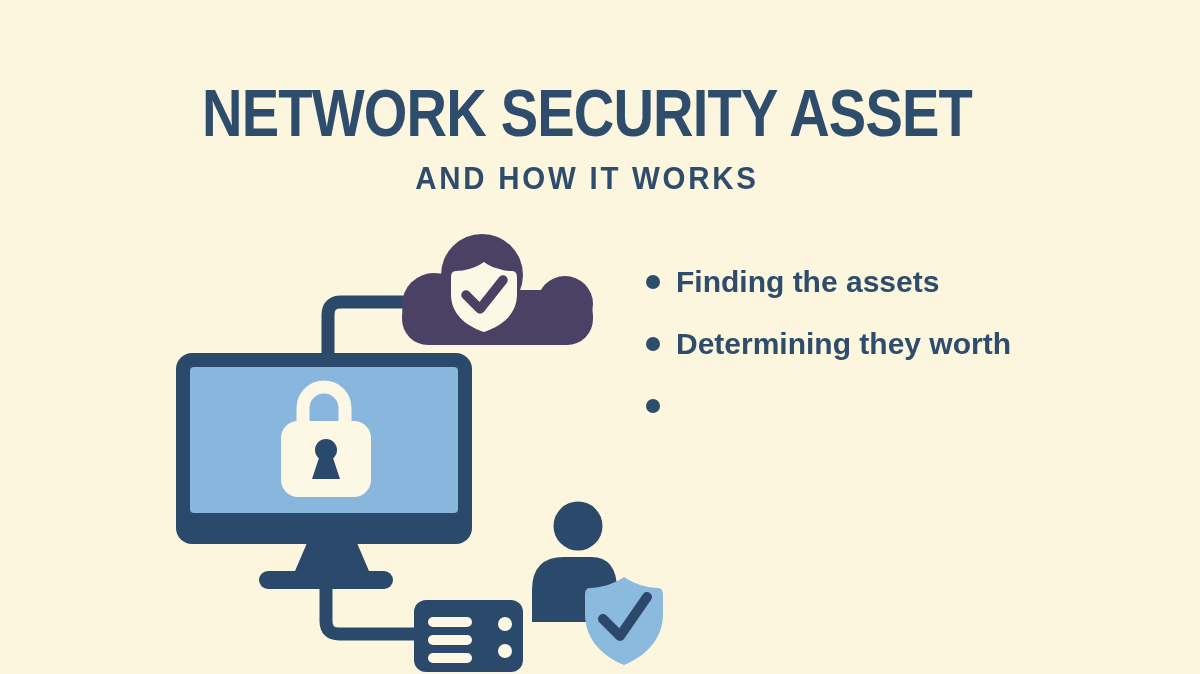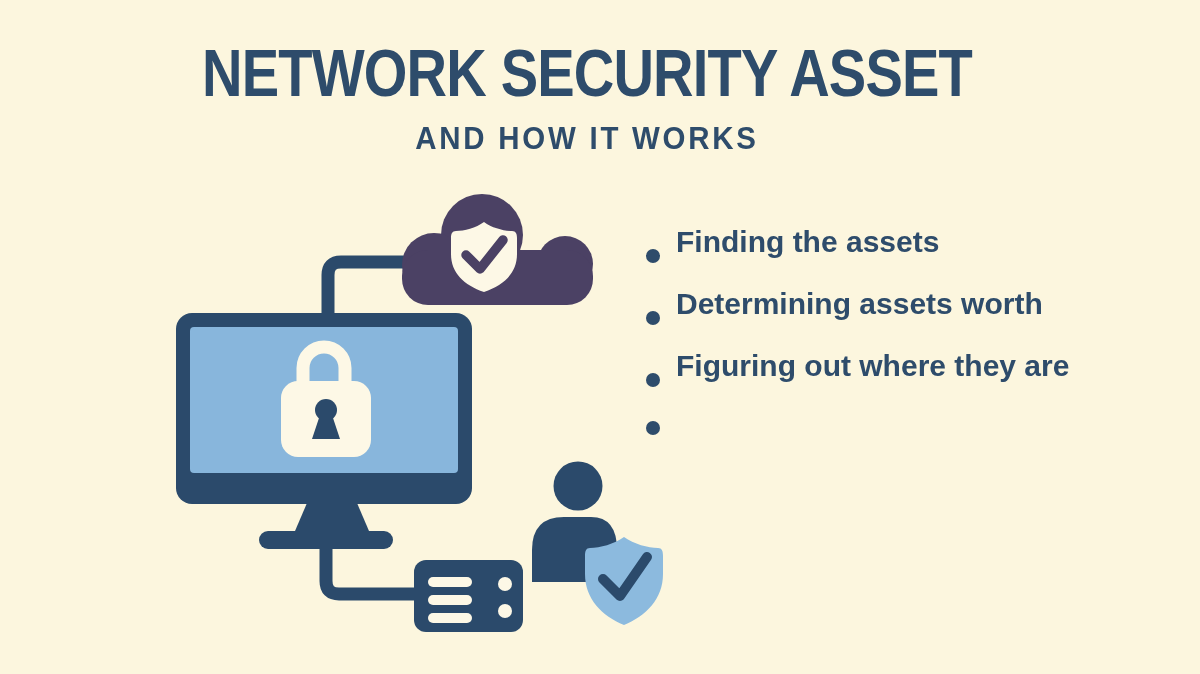--- a/index.html
+++ b/index.html
@@ -11,21 +11,21 @@
     --light-blue:#8cbade;
     --screen-blue:#88b6dc;
   }
   *{margin:0;padding:0;box-sizing:border-box;}
   html,body{width:1200px;height:674px;overflow:hidden;}
   body{
     background:var(--bg);
     font-family:"Liberation Sans", sans-serif;
     position:relative;
   }
-  .canvas{position:absolute;inset:0;background:var(--bg);}
+  .canvas{position:absolute;inset:0;background:var(--bg);margin-top:40px;}
   header{position:absolute;top:40px;left:-13px;width:1200px;text-align:center;}
   h1.title{
     color:var(--text-navy);
     font-size:66px;
     font-weight:700;
     line-height:1.0;
     letter-spacing:-1px;
     transform:scaleX(0.85);
     transform-origin:50% 50%;
     white-space:nowrap;
@@ -48,21 +48,21 @@
   .fill-lblue{fill:var(--light-blue);}
   .stroke-navy{stroke:var(--navy);fill:none;}
   .stroke-purple{stroke:var(--purple);fill:none;}
   .stroke-cream{stroke:var(--cream);fill:none;}
   ul.feature-list{
     position:absolute;left:646px;top:220px;width:500px;
     list-style:none;
   }
   ul.feature-list li{
     display:flex;
-    align-items:flex-end;
+    align-items:flex-start;
     gap:16px;
     margin-bottom:19px;
   }
   .bullet-dot{
     flex:none;
     width:14px;height:14px;border-radius:50%;
     background:var(--text-navy);
     margin-top:15px;
   }
   .item-text{
@@ -131,27 +131,21 @@
   <ul class="feature-list">
     <li>
       <span class="bullet-dot"></span>
       <div class="item-text">
         <div>Finding the assets</div>
       </div>
     </li>
     <li>
       <span class="bullet-dot"></span>
       <div class="item-text">
-        <div>Determining assets worth</div>
-      </div>
-    </li>
-    <li>
-      <span class="bullet-dot"></span>
-      <div class="item-text">
-        <div>Figuring out where they are</div>
+        <div>Determining they worth</div>
       </div>
     </li>
     <li>
       <span class="bullet-dot"></span>
     </li>
   </ul>
 
 </div>
 
 </body></html>

